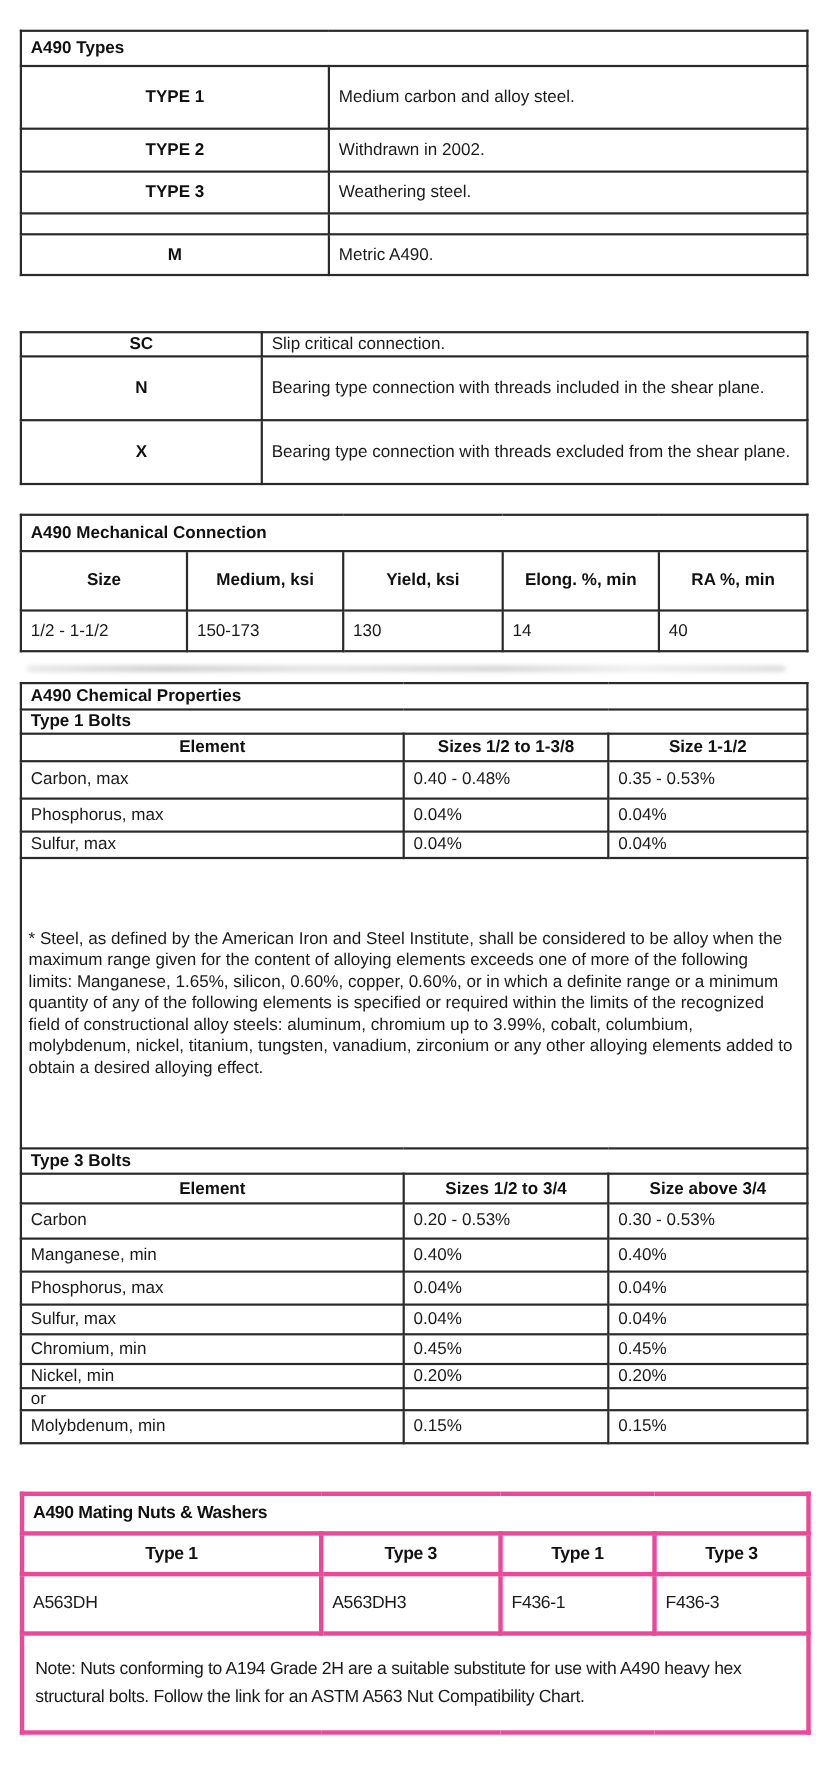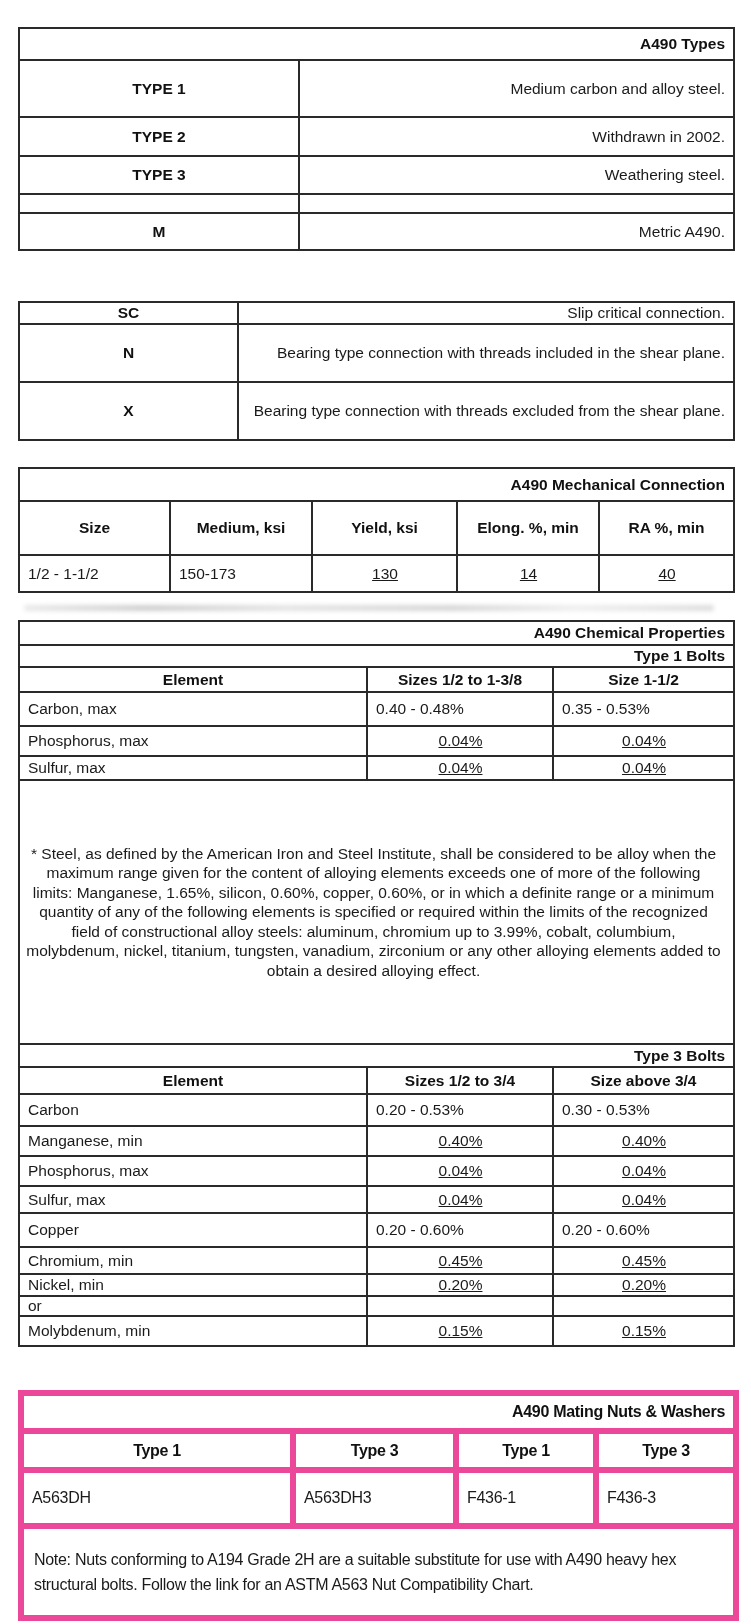--- a/index.html
+++ b/index.html
@@ -27,59 +27,59 @@
     color: #1a1a1a;
   }
   table.doc td {
     border: 2px solid #2a2a2a;
     padding: 0 8px;
     overflow: hidden;
     vertical-align: middle;
   }
   .title-cell {
     font-weight: bold;
-    text-align: right;
+    text-align: left;
     color: #111;
   }
   .code-cell {
     font-weight: bold;
     text-align: center;
     color: #111;
   }
   .hdr-cell {
     font-weight: bold;
     text-align: center;
     color: #111;
   }
-  .desc-cell { text-align: right; }
+  .desc-cell { text-align: left; }
   .val-left  { text-align: left; }
-  .val-right { text-align: center; padding-right: 7px !important; text-decoration: underline; }
+  .val-right { text-align: left; padding-right: 7px !important; }
   .wrap-cell { line-height: 20px; padding: 18px 8px !important; }
   .footnote-cell {
     vertical-align: middle;
     line-height: 19.5px;
     padding: 0 12px 0 6px !important;
-    text-align: center;
+    text-align: left;
   }
   
   .smudge {
     height: 6px;
     width: 690px;
     margin: 12px 0 0 24px;
     background: linear-gradient(to right, #e9e9e9 0%, #cfcfcf 18%, #e4e4e4 38%, #d6d6d6 62%, #efefef 80%, #dddddd 100%);
     filter: blur(2px);
     border-radius: 3px;
   }
   
   #types-table    { margin-top: 27px; }
   #conn-table     { margin-top: 50px; }
   #mech-table     { margin-top: 26px; }
   #chem-table     { margin-top: 9px; }
   #mating-table   { margin-top: 43px; border: 3px solid #161616; letter-spacing: -0.3px; font-size: 16px; }
-  #mating-table td { border: 6px solid #ec4899; }
+  #mating-table td { border: 4px solid #ec4899; }
   .note-cell {
     text-align: left;
     line-height: 25px;
     padding: 6px 10px !important;
     vertical-align: middle;
   }
 </style>
 </head>
 <body>
 
@@ -227,25 +227,20 @@
       <td class="val-left" style="height:28px">Phosphorus, max</td>
       <td class="val-right">0.04%</td>
       <td class="val-right">0.04%</td>
     </tr>
     <tr>
       <td class="val-left" style="height:25px">Sulfur, max</td>
       <td class="val-right">0.04%</td>
       <td class="val-right">0.04%</td>
     </tr>
     <tr>
-      <td class="val-left" style="height:32px">Copper</td>
-      <td class="val-left">0.20 - 0.60%</td>
-      <td class="val-left">0.20 - 0.60%</td>
-    </tr>
-    <tr>
       <td class="val-left" style="height:25px">Chromium, min</td>
       <td class="val-right">0.45%</td>
       <td class="val-right">0.45%</td>
     </tr>
     <tr>
       <td class="val-left" style="height:20px">Nickel, min</td>
       <td class="val-right">0.20%</td>
       <td class="val-right">0.20%</td>
     </tr>
     <tr>

